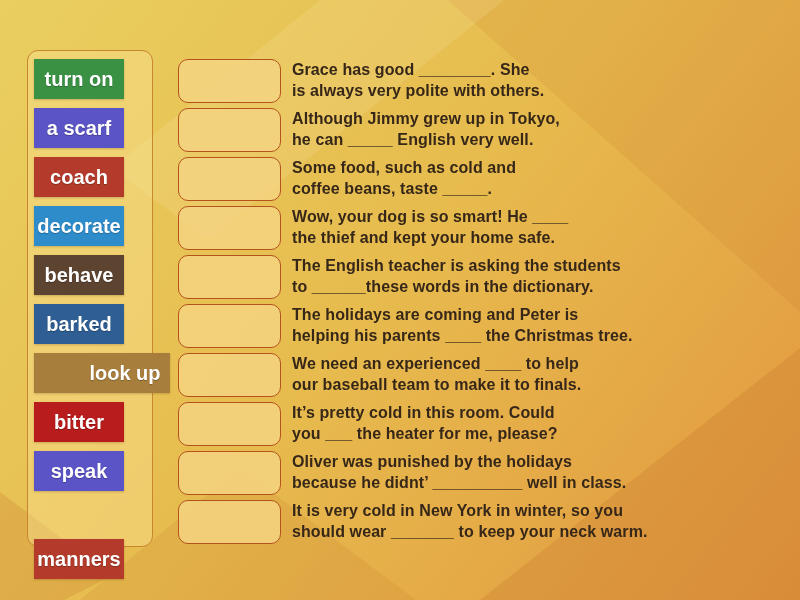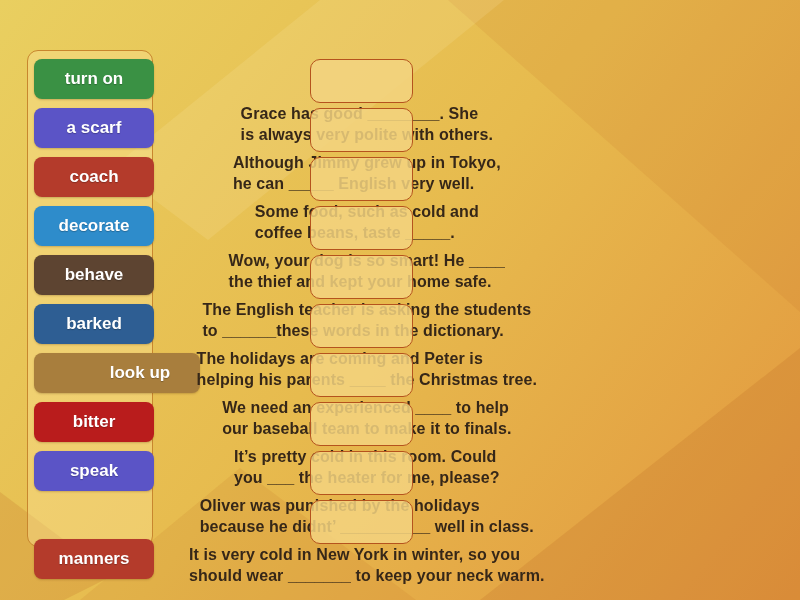--- a/index.html
+++ b/index.html
@@ -17,31 +17,31 @@
   .bg-dark-bband{clip-path:polygon(10% 100%,30% 78%,52% 100%);background:rgba(195,115,42,0.15);}
 
   
   .word-bank{
     position:absolute;left:27px;top:50px;width:126px;height:497px;
     box-sizing:border-box;border:1px solid #c8862e;border-radius:11px;
     background:rgba(250,226,150,0.42);
     padding:8px 0 0 6px;
   }
   .tile{
-    width:120px;height:40px;margin-bottom:9px;border-radius:8px;
+    width:90px;height:40px;margin-bottom:9px;border-radius:0;
     display:flex;align-items:center;justify-content:center;
-    color:#ffffff;font-size:17px;font-weight:bold;
+    color:#ffffff;font-size:20px;font-weight:bold;
     text-shadow:0 1px 1px rgba(0,0,0,0.25);
     box-shadow:0 1px 2px rgba(90,50,10,0.25);
     cursor:grab;user-select:none;
   }
 
   
   .rows{position:absolute;left:178px;top:59px;}
-  .row{display:flex;align-items:center;height:44px;margin-bottom:5px;flex-direction:column;}
+  .row{display:flex;align-items:flex-start;height:44px;margin-bottom:5px;}
   .slot{
     width:103px;height:44px;box-sizing:border-box;flex:0 0 auto;
     border:1.5px solid #b5531d;border-radius:10px;
     background:rgba(243,211,128,0.85);
   }
   .sentence{
     margin-left:11px;color:#362718;font-size:16px;font-weight:bold;
     line-height:21px;letter-spacing:0.1px;white-space:nowrap;
   }
 </style>

